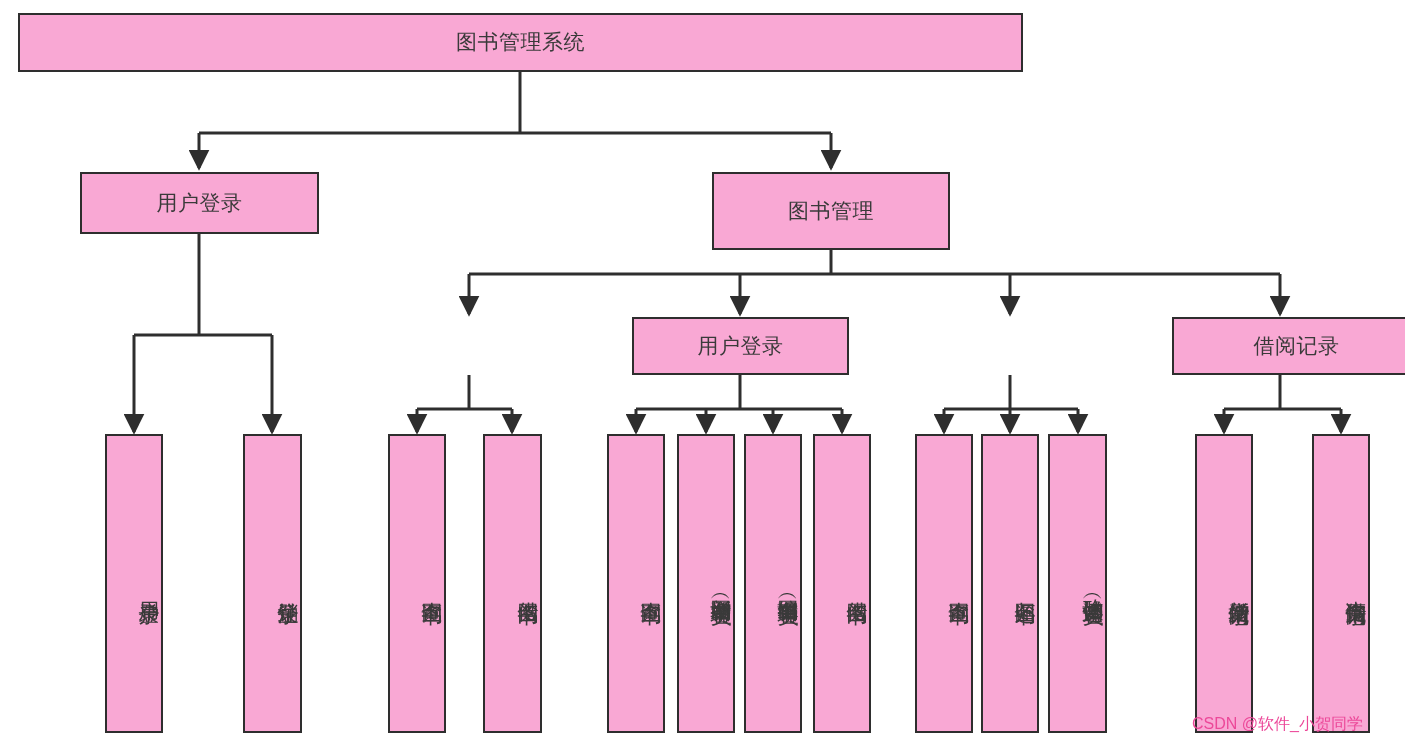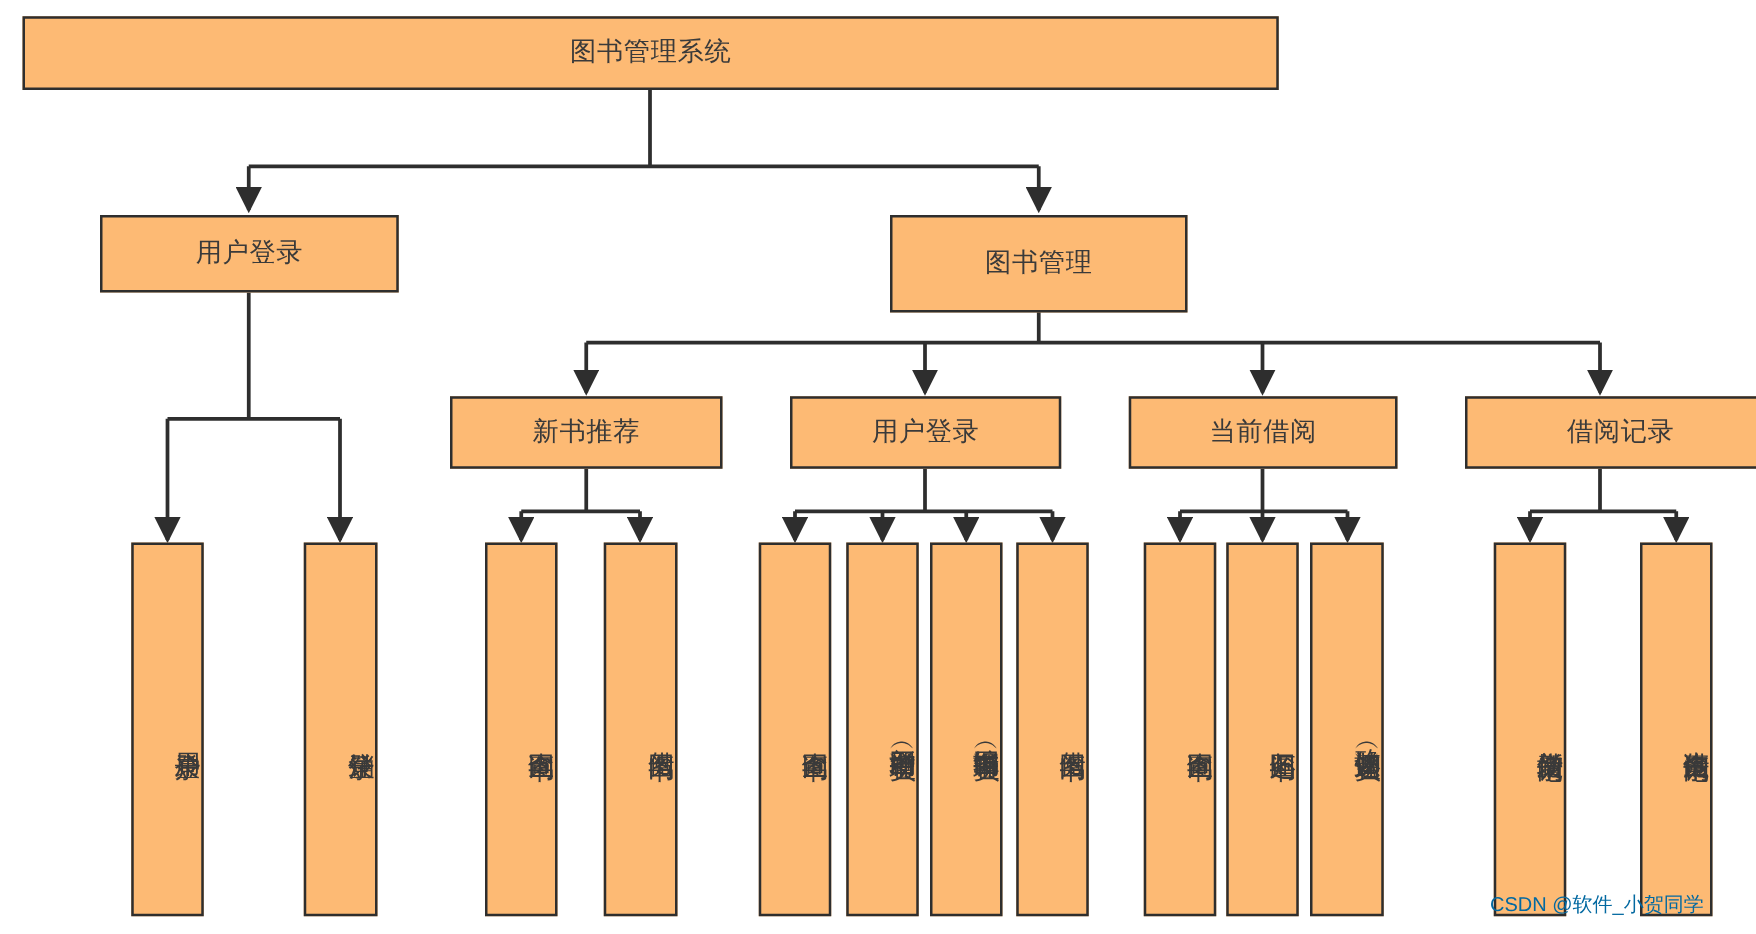--- a/index.html
+++ b/index.html
@@ -20,21 +20,21 @@
     left: 0;
     top: 0;
     width: 1405px;
     height: 747px;
     pointer-events: none;
   }
   .node {
     position: absolute;
     box-sizing: border-box;
     border: 2.5px solid #2e2e2e;
-    background: #fdba74;
+    background: #f9a8d4;
     color: #3a3a3a;
     display: flex;
     align-items: center;
     justify-content: center;
     text-align: center;
     line-height: 1.18;
     z-index: 2;
   }
   .node.horiz {
     font-size: 21px;
@@ -50,21 +50,21 @@
     justify-content: center;
   }
   .node.vert.tall {
     letter-spacing: 1px;
   }
   .watermark {
     position: absolute;
     left: 1192px;
     top: 714px;
     font-size: 16px;
-    color: #0369a1;
+    color: #ec4899;
     white-space: nowrap;
     z-index: 5;
     font-family: "Liberation Sans", "DejaVu Sans", sans-serif;
   }
 </style>
 </head>
 <body>
 
 <div id="canvas">
 
@@ -122,28 +122,22 @@
     <span>图书管理系统</span>
   </div>
 
   <div class="node horiz" style="left:80px; top:172px; width:239px; height:62px;">
     <span>用户登录</span>
   </div>
   <div class="node horiz" style="left:712px; top:172px; width:238px; height:78px;">
     <span>图书管理</span>
   </div>
 
-  <div class="node horiz" style="left:360px; top:317px; width:218px; height:58px;">
-    <span>新书推荐</span>
-  </div>
   <div class="node horiz" style="left:632px; top:317px; width:217px; height:58px;">
     <span>用户登录</span>
-  </div>
-  <div class="node horiz" style="left:903px; top:317px; width:215px; height:58px;">
-    <span>当前借阅</span>
   </div>
   <div class="node horiz" style="left:1172px; top:317px; width:249px; height:58px;">
     <span>借阅记录</span>
   </div>
 
   <div class="node vert" style="left:105px; top:434px; width:58px; height:299px;">
     <span>用户登录</span>
   </div>
   <div class="node vert" style="left:243px; top:434px; width:59px; height:299px;">
     <span>注销登录</span>

